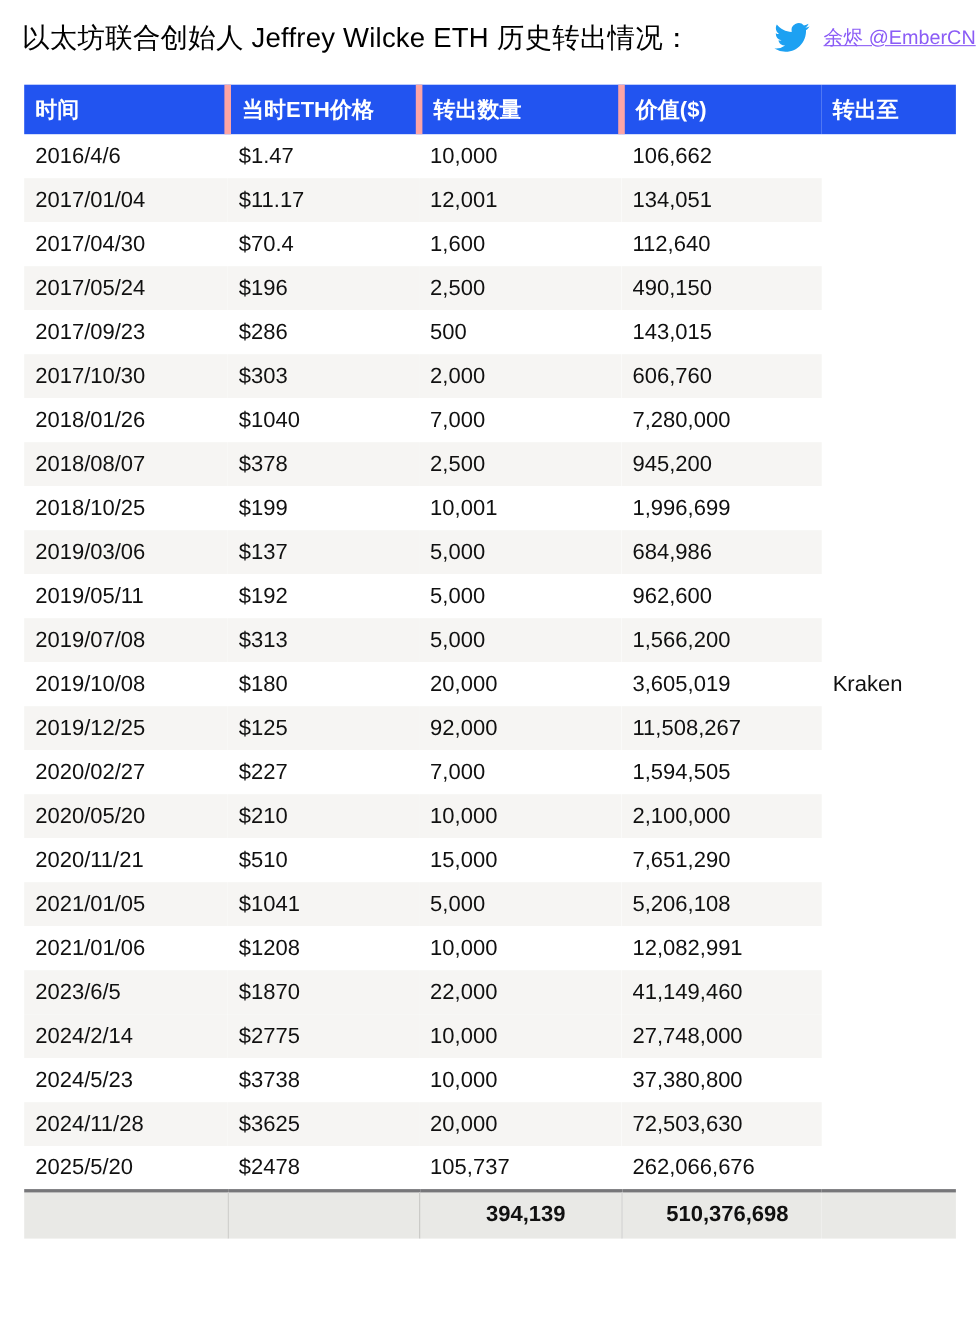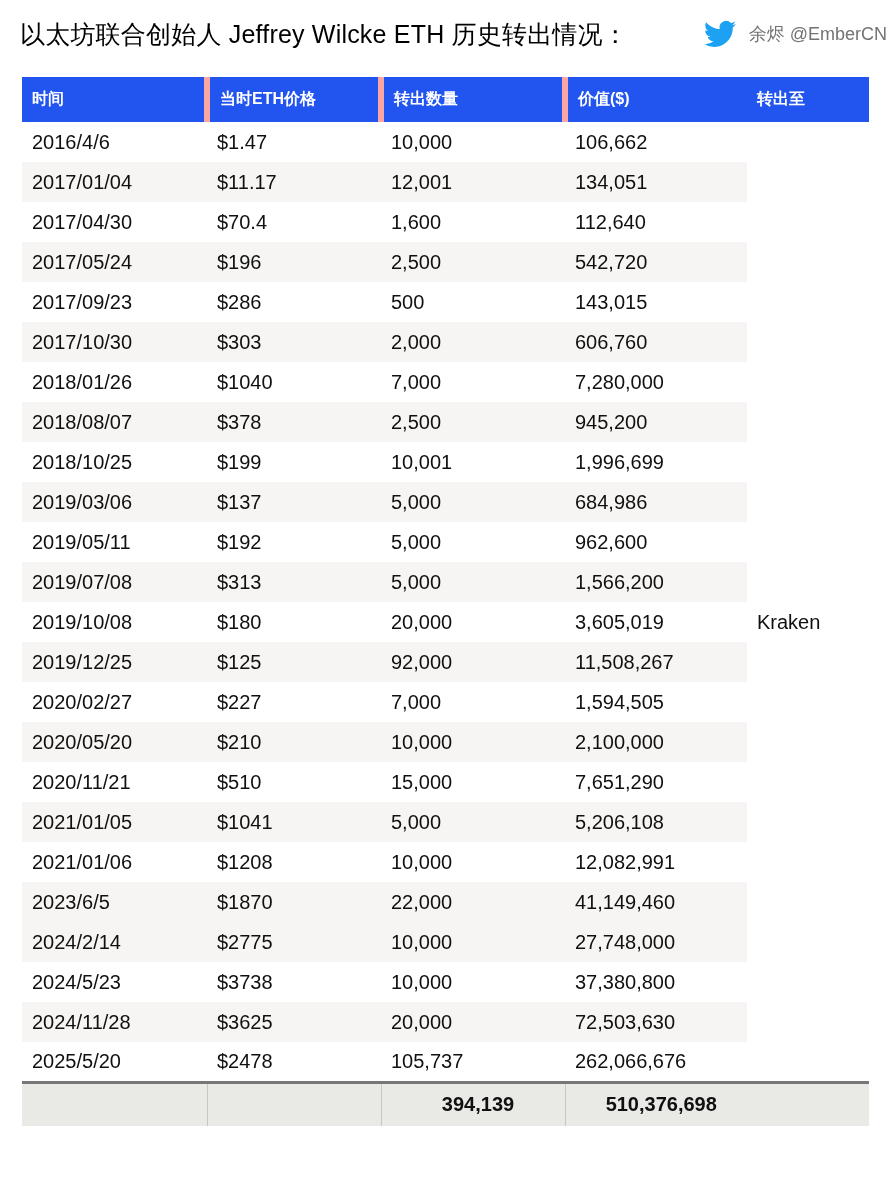--- a/index.html
+++ b/index.html
@@ -20,28 +20,28 @@
   }
   .page{padding:14px 22px 0 22px;}
   .titlebar{
     display:flex;justify-content:space-between;align-items:flex-start;
     margin:4px -18px 0 -2px;height:40px;
   }
   .title{
     font-size:25px;font-weight:400;letter-spacing:0.2px;margin:0;color:#000;
   }
   .attribution{display:flex;align-items:center;gap:10px;}
-  .attribution .handle{font-size:18px;color:#737373;white-space:nowrap;}
+  .attribution .handle{font-size:18px;color:#8b5cf6;white-space:nowrap;text-decoration:underline;}
   .twitter-icon svg{display:block;}
   table{
     border-collapse:collapse;table-layout:fixed;width:847px;margin-top:19px;
   }
   col.c1{width:185px;} col.c2{width:174px;} col.c3{width:184px;} col.c4{width:182px;} col.c5{width:122px;}
   th{
-    background:var(--blue);color:#ffffff;font-weight:700;font-size:16px;
+    background:var(--blue);color:#ffffff;font-weight:700;font-size:20px;
     height:45px;text-align:left;padding:0 0 0 10px;
   }
   thead th.sep{border-left:6px solid #fca5a5;}
   td{
     height:40px;font-size:20px;font-weight:400;padding:0 0 0 10px;
     white-space:nowrap;overflow:hidden;
   }
   tbody tr.alt td{background:var(--alt);}
   tbody tr.alt td.dest{background:#ffffff;}
   tfoot td{
@@ -104,21 +104,21 @@
           <td>2017/04/30</td>
           <td>$70.4</td>
           <td>1,600</td>
           <td>112,640</td>
           <td class="dest"></td>
         </tr>
         <tr class="alt">
           <td>2017/05/24</td>
           <td>$196</td>
           <td>2,500</td>
-          <td>542,720</td>
+          <td>490,150</td>
           <td class="dest"></td>
         </tr>
         <tr>
           <td>2017/09/23</td>
           <td>$286</td>
           <td>500</td>
           <td>143,015</td>
           <td class="dest"></td>
         </tr>
         <tr class="alt">

